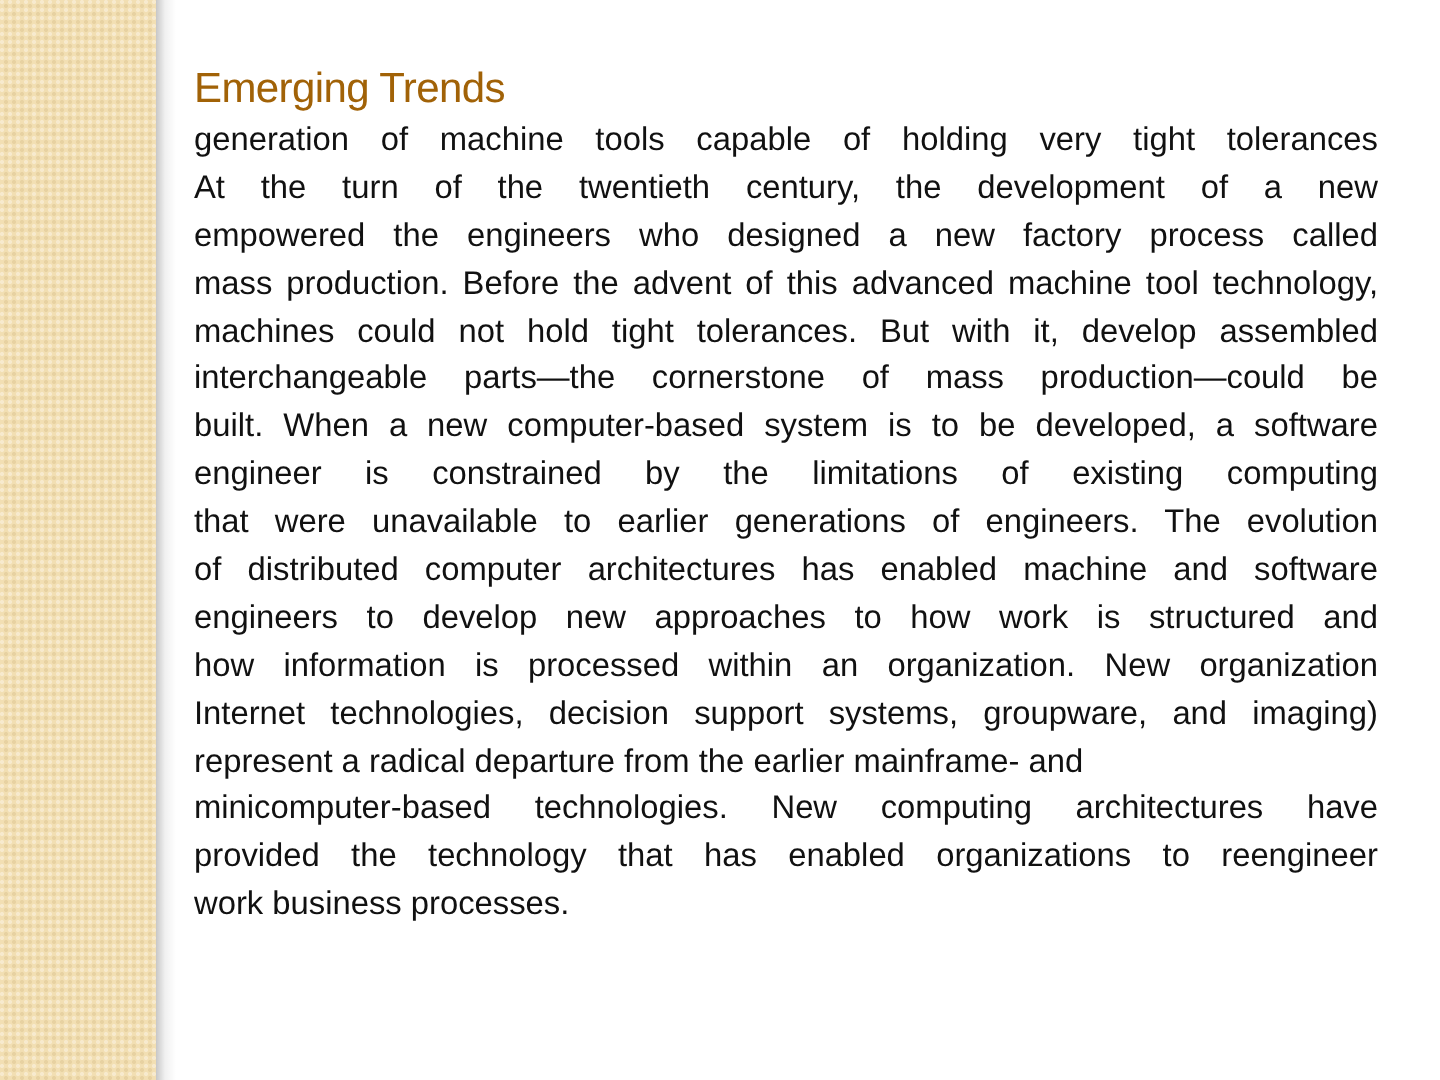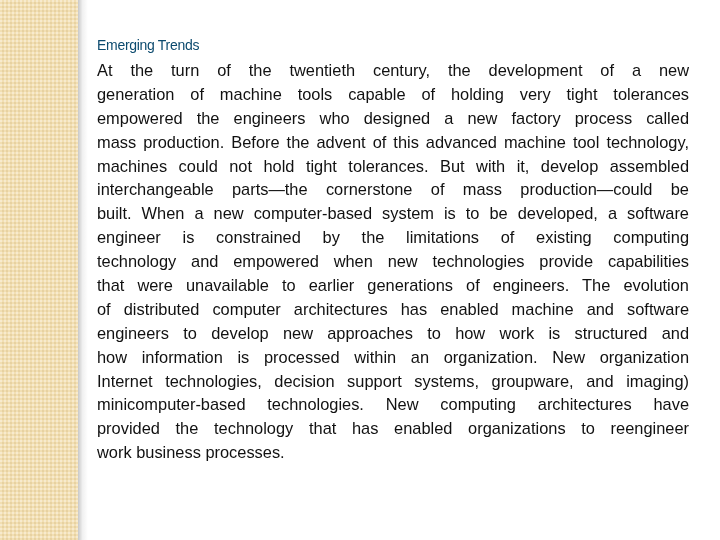--- a/index.html
+++ b/index.html
@@ -34,22 +34,22 @@
       height: 540px;
       background: linear-gradient(to right, rgba(0,0,0,0.22), rgba(0,0,0,0.06) 45%, rgba(0,0,0,0));
     }
     .content {
       position: absolute;
       left: 97px;
       top: 31px;
       width: 592px;
     }
     .title {
-      color: #0c4a6e;
-      font-size: 14px;
+      color: #a16207;
+      font-size: 21px;
       line-height: 28px;
       height: 28px;
       letter-spacing: -0.3px;
       margin: 0;
       font-weight: normal;
     }
     .body-text {
       color: #111111;
       font-size: 16.4px;
       line-height: 23.9px;
@@ -75,31 +75,31 @@
   </style>
 </head>
 <body>
 
 <div class="side-strip"></div>
 <div class="side-shadow"></div>
 
 <div class="content">
   <h1 class="title">Emerging Trends</h1>
   <div class="body-text">
+    <span class="line justify">generation of machine tools capable of holding very tight tolerances</span>
     <span class="line justify">At the turn of the twentieth century, the development of a new</span>
-    <span class="line justify">generation of machine tools capable of holding very tight tolerances</span>
     <span class="line justify">empowered the engineers who designed a new factory process called</span>
     <span class="line justify italic">mass production. Before the advent of this advanced machine tool technology,</span>
     <span class="line justify">machines could not hold tight tolerances. But with it, develop assembled</span>
     <span class="line justify">interchangeable parts—the cornerstone of mass production—could be</span>
     <span class="line justify">built. When a new computer-based system is to be developed, a software</span>
     <span class="line justify">engineer is constrained by the limitations of existing computing</span>
-    <span class="line justify">technology and empowered when new technologies provide capabilities</span>
     <span class="line justify">that were unavailable to earlier generations of engineers. The evolution</span>
     <span class="line justify">of distributed computer architectures has enabled machine and software</span>
     <span class="line justify">engineers to develop new approaches to how work is structured and</span>
     <span class="line justify">how information is processed within an organization. New organization</span>
     <span class="line justify">Internet technologies, decision support systems, groupware, and imaging)</span>
+    <span class="line left">represent a radical departure from the earlier mainframe- and</span>
     <span class="line justify">minicomputer-based technologies. New computing architectures have</span>
     <span class="line justify">provided the technology that has enabled organizations to reengineer</span>
     <span class="line left">work business processes.</span>
   </div>
 </div>
 
 </body></html>

